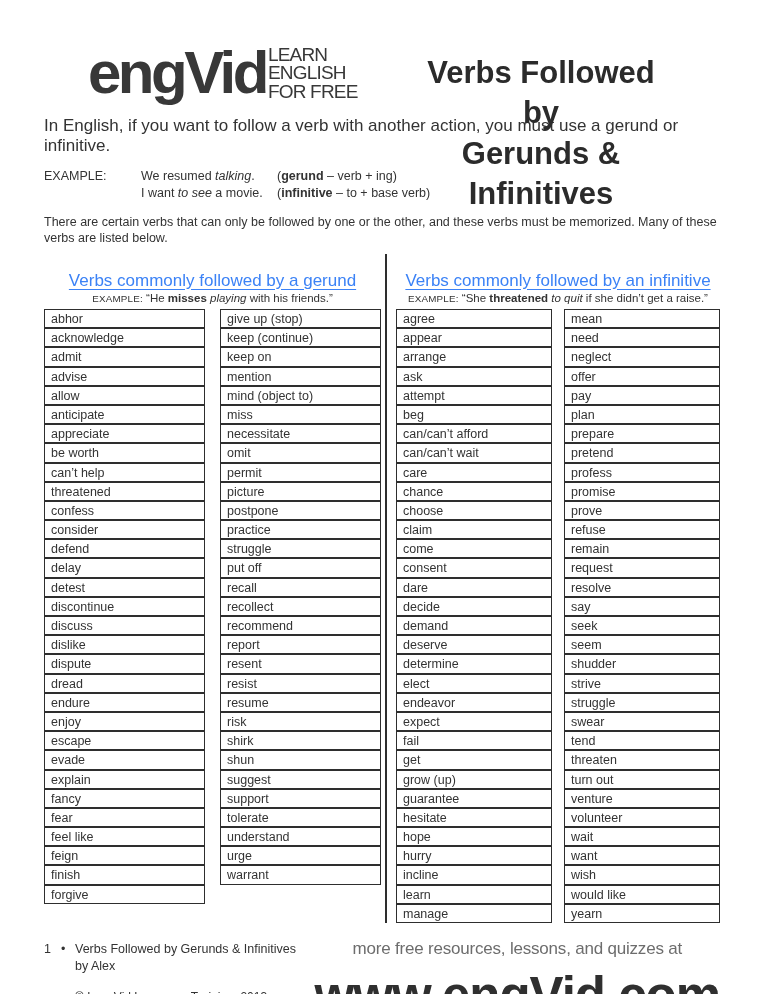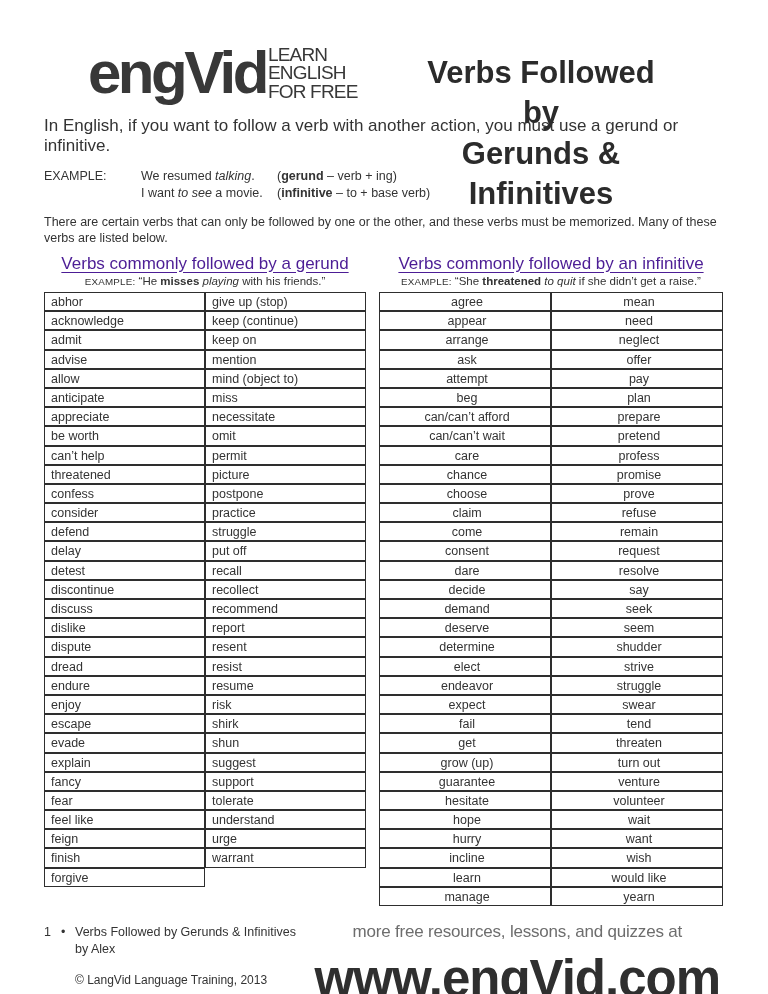--- a/index.html
+++ b/index.html
@@ -38,27 +38,27 @@
   .memorize { font-size: 12.5px; margin-top: 11px; line-height: 1.32; color: #333; max-width: 680px; }
 
   
   .lists-wrap { display: flex; margin-top: 7px; }
   .section-gerund { width: 337px; }
   .section-divider { width: 2px; background: #2e2e2e; margin-left: 4px; }
   .section-infinitive { flex: 1; margin-left: 9px; }
   .section-heading {
     text-align: center; font-size: 17px; font-weight: normal;
     text-decoration: underline; text-underline-offset: 3px;
-    color: #4c1d95; line-height: 1.15;
+    color: #3b82f6; line-height: 1.15; margin-top: 17px;
   }
   .section-example { text-align: center; font-size: 11.5px; margin-top: 2px; color: #333; }
   .ex-label-sm { font-size: 9.8px; letter-spacing: 0.2px; }
   .columns { display: flex; justify-content: space-between; margin-top: 5px; }
   ul.verb-list { list-style: none; width: 161px; }
-  .section-infinitive ul.verb-list { width: 172px; text-align: center; }
+  .section-infinitive ul.verb-list { width: 156px; }
   li.verb-cell {
     height: 19.2px; border: 1px solid #2e2e2e;
     padding: 1px 2px 0 6px; font-size: 12.5px; line-height: 16.2px;
     color: #333; white-space: nowrap; overflow: hidden; background: #fff;
   }
 
   
   .footer { display: flex; justify-content: space-between; margin-top: 18px; }
   .footer-left { font-size: 12.5px; line-height: 1.35; color: #333; }
   .ref-row { display: flex; }

